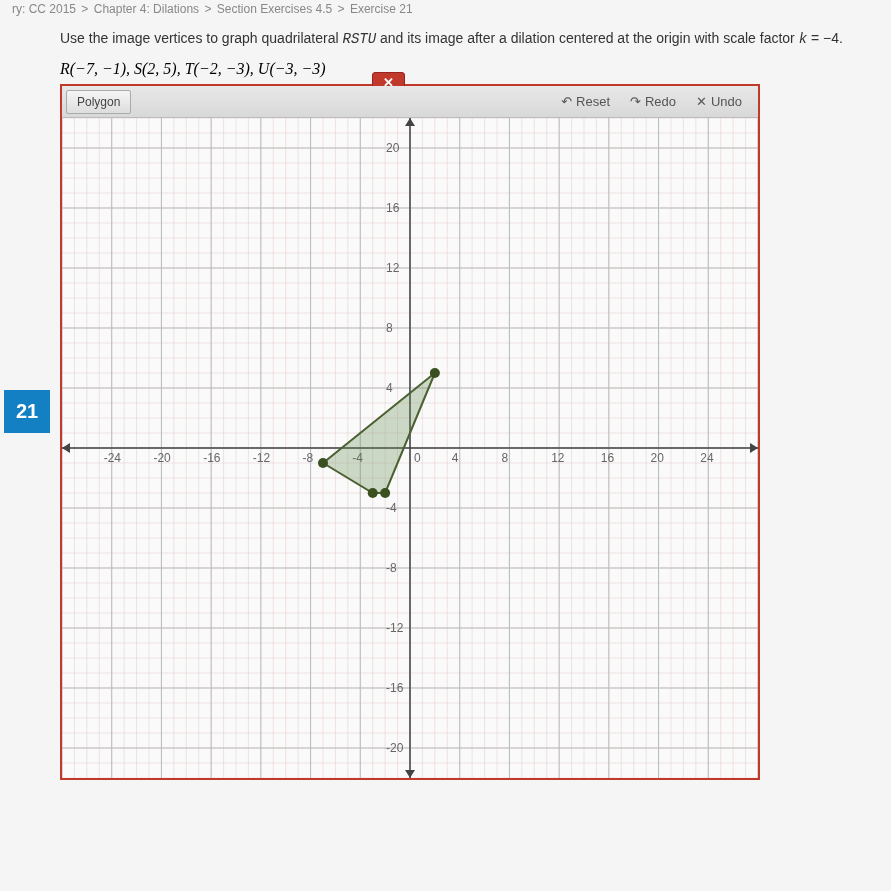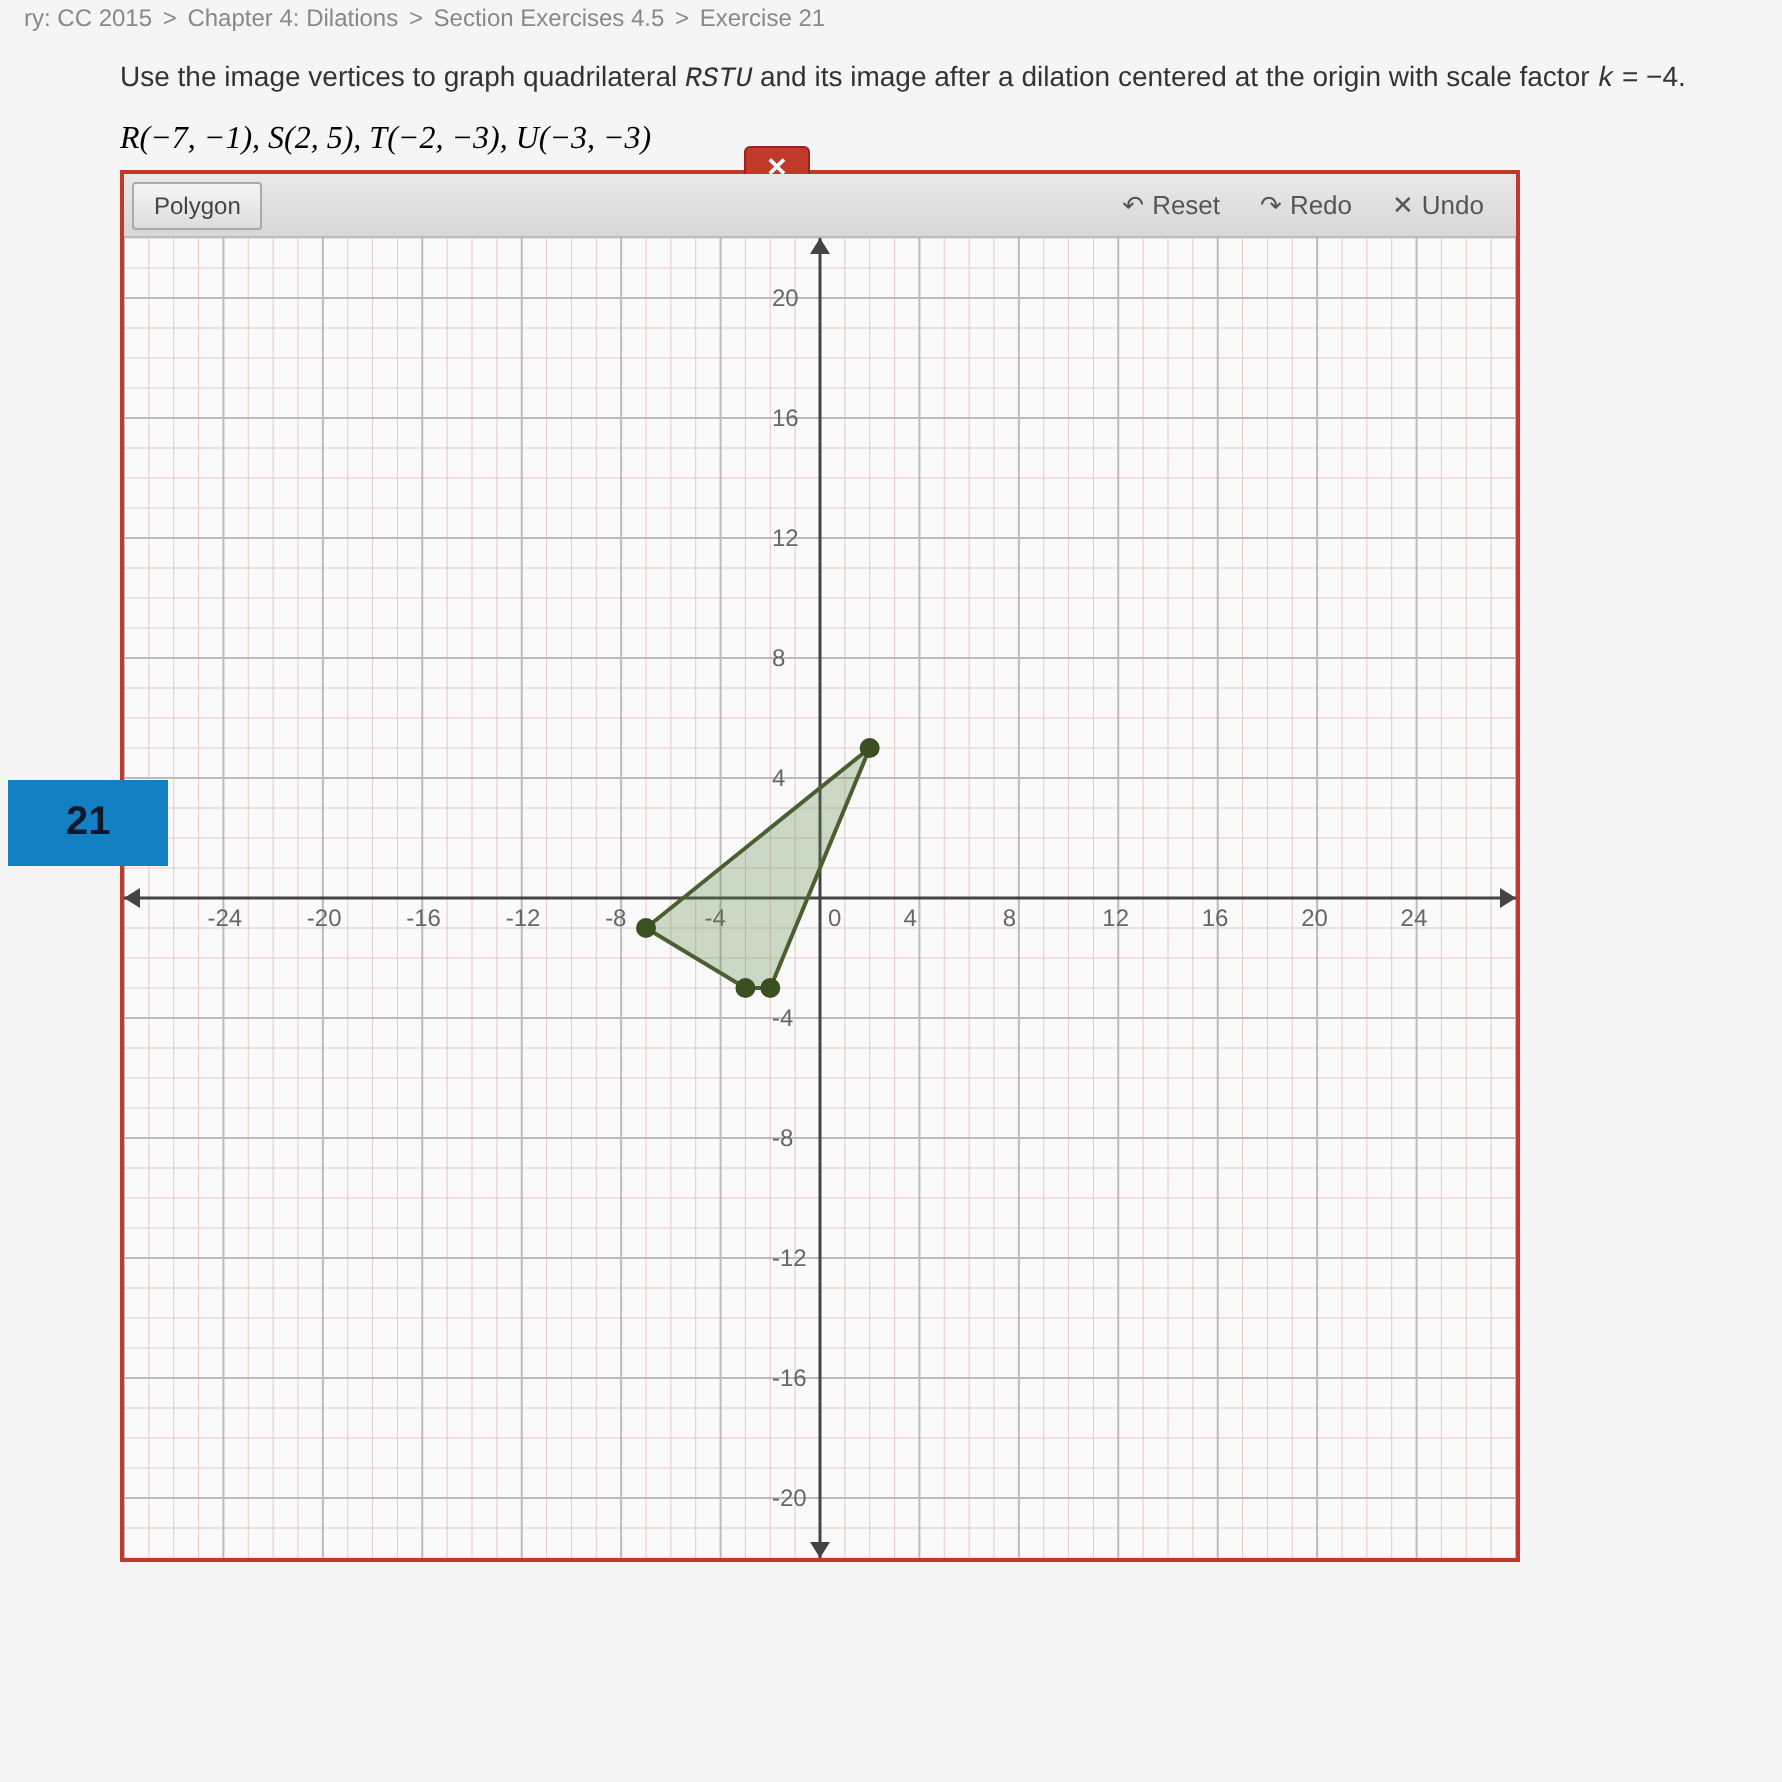--- a/index.html
+++ b/index.html
@@ -83,24 +83,24 @@
       cursor: pointer;
       display: flex;
       align-items: center;
       gap: 4px;
     }
     .exercise-badge {
       position: absolute;
       left: 4px;
       top: 390px;
       background: #1380c4;
-      color: #0f172a;
+      color: #ffffff;
       font-size: 20px;
       font-weight: bold;
-      padding: 10px 29px;
+      padding: 10px 12px;
       z-index: 10;
     }
     .grid-area {
       position: relative;
       width: 696px;
       height: 660px;
       background: #fafafa;
     }
     .grid-svg {
       width: 100%;

